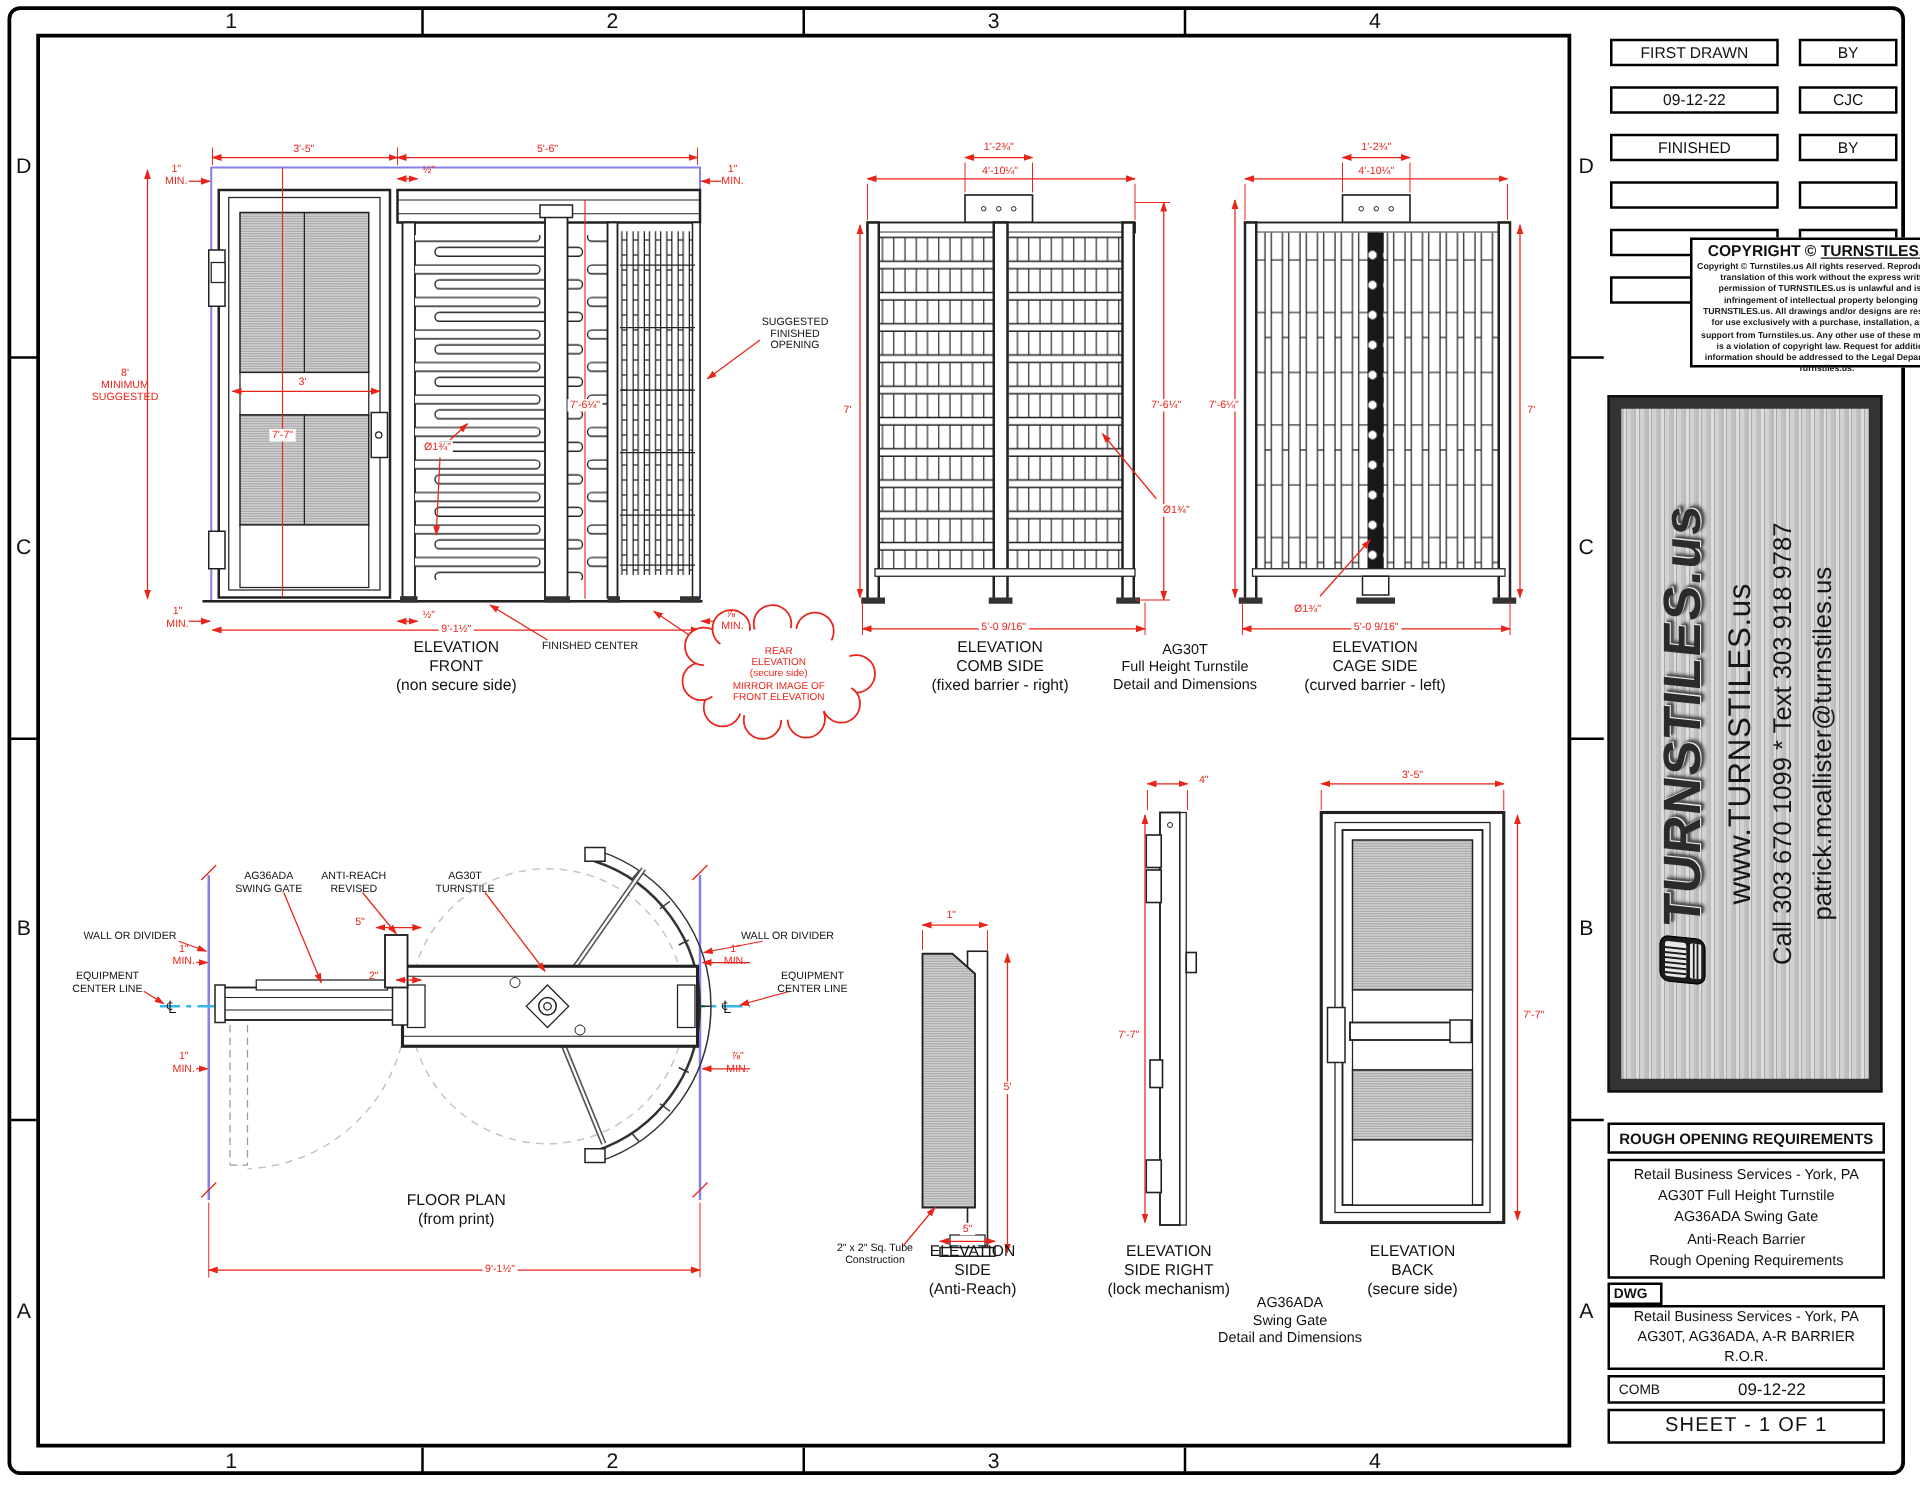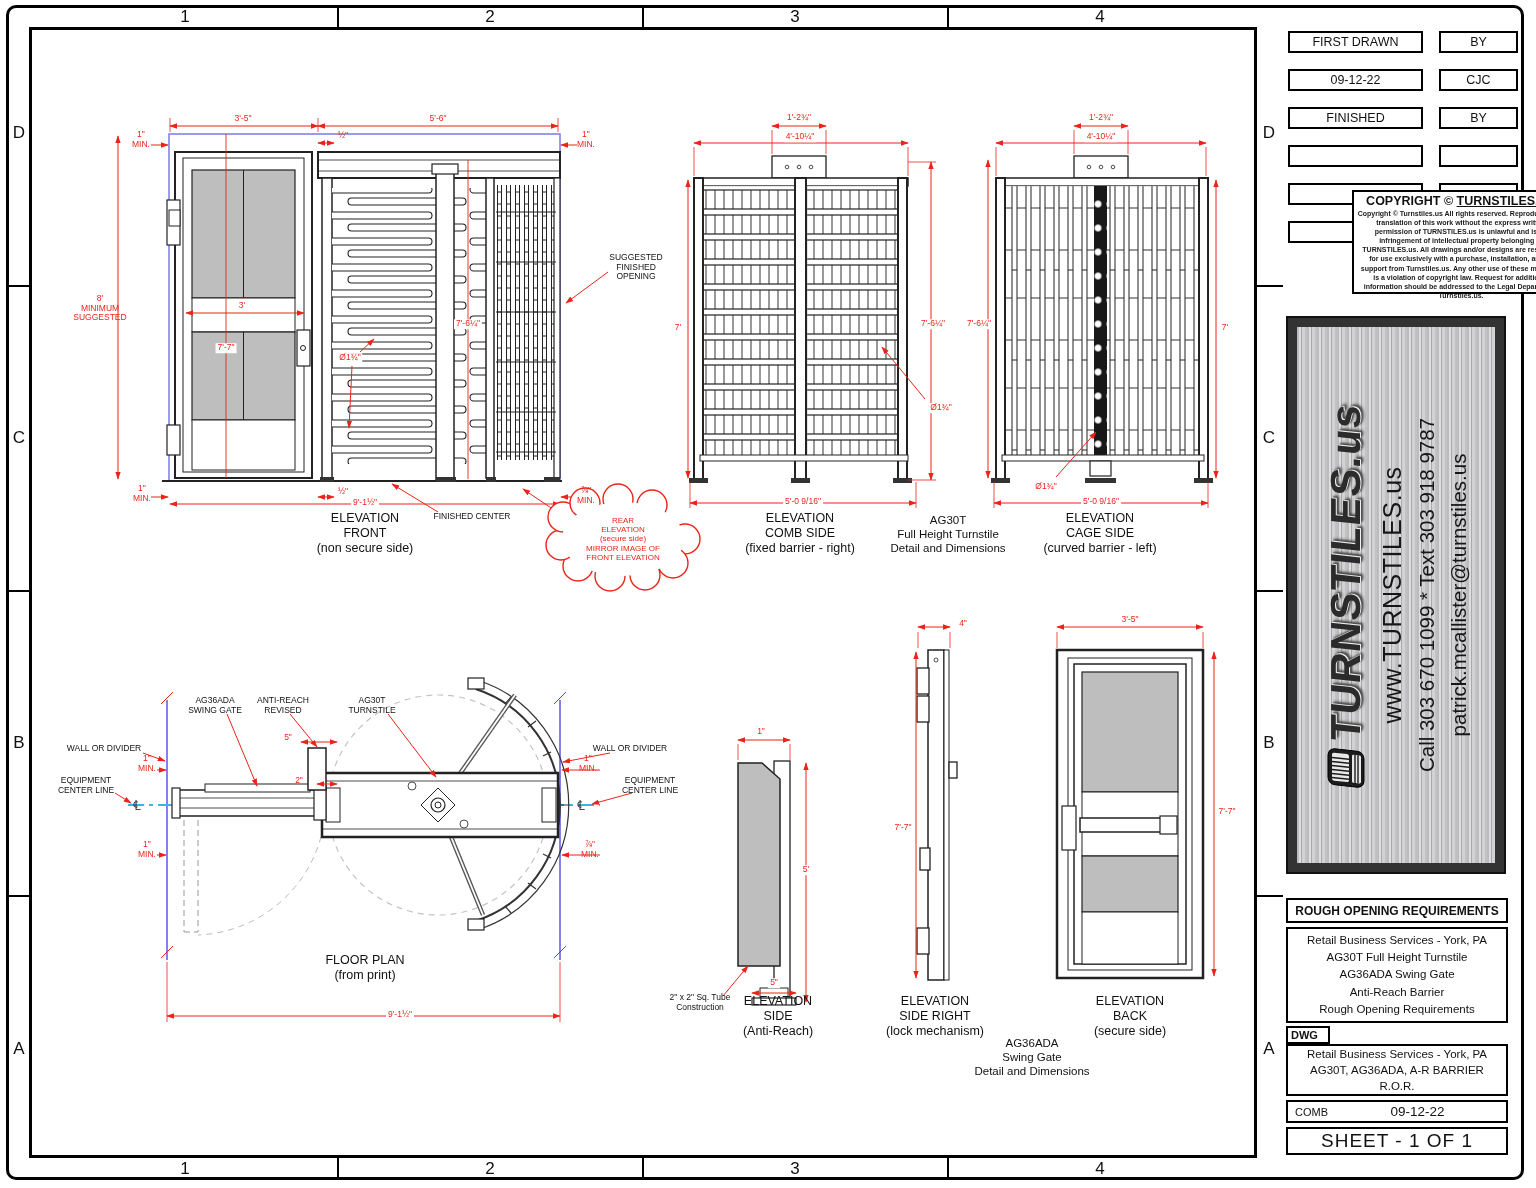--- a/index.html
+++ b/index.html
@@ -52,21 +52,21 @@
            white-space:pre-line;color:#111;}
   .ro-dwgtab{left:1286px;top:1026px;width:44px;height:18px;display:flex;align-items:center;
            font-weight:bold;font-size:11px;padding-left:3px;color:#111;}
   .ro-dwg{left:1286px;top:1044px;width:222px;height:52px;display:flex;align-items:center;
            justify-content:center;text-align:center;font-size:11.5px;line-height:1.4;
            white-space:pre-line;color:#111;}
   .ro-date{left:1286px;top:1100px;width:222px;height:23px;display:flex;align-items:center;color:#111;}
   .ro-date .dl{font-size:11px;padding-left:7px;width:60px;}
   .ro-date .dv{font-size:13.5px;flex:1;text-align:center;padding-right:26px;}
   .ro-sheet{left:1286px;top:1127px;width:222px;height:28px;display:flex;align-items:center;
-           justify-content:center;font-size:19px;color:#111;letter-spacing:1px;}
+           justify-content:center;font-size:16px;color:#111;letter-spacing:1px;}
 </style>
 </head>
 <body>
 
 <div class="sheet">
 
   <div class="obord"></div>
   <div class="ibord"></div>
 
   <div class="zone" style="left:185px;top:17px">1</div>

